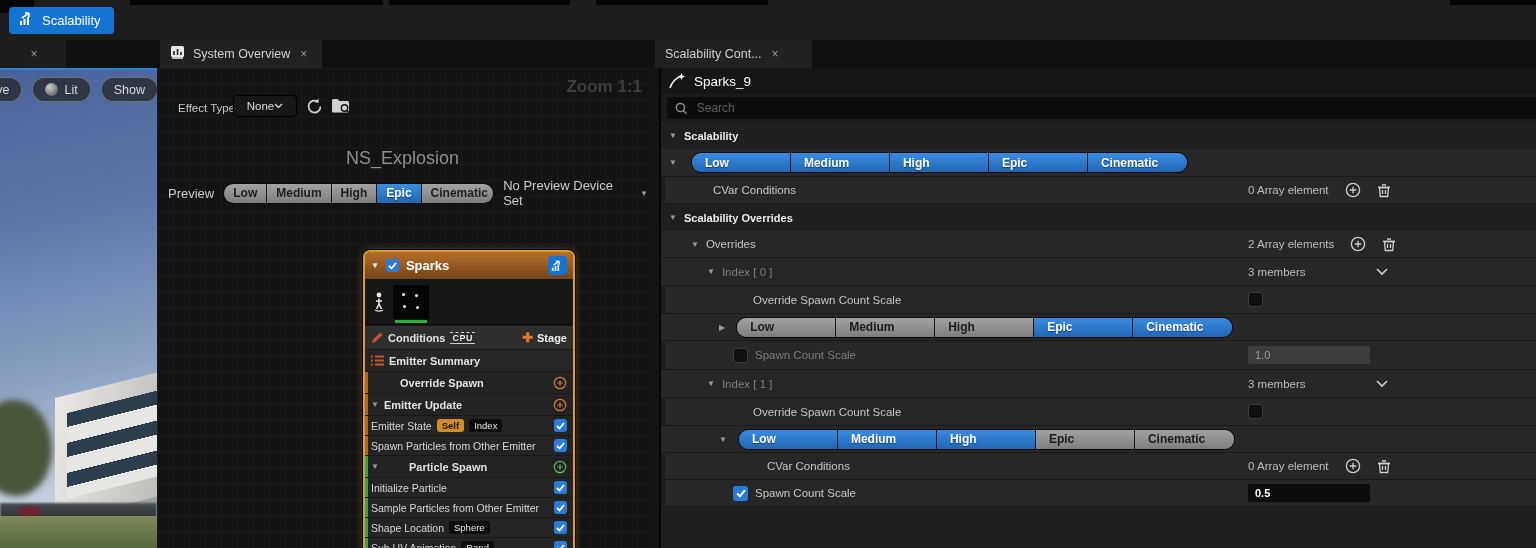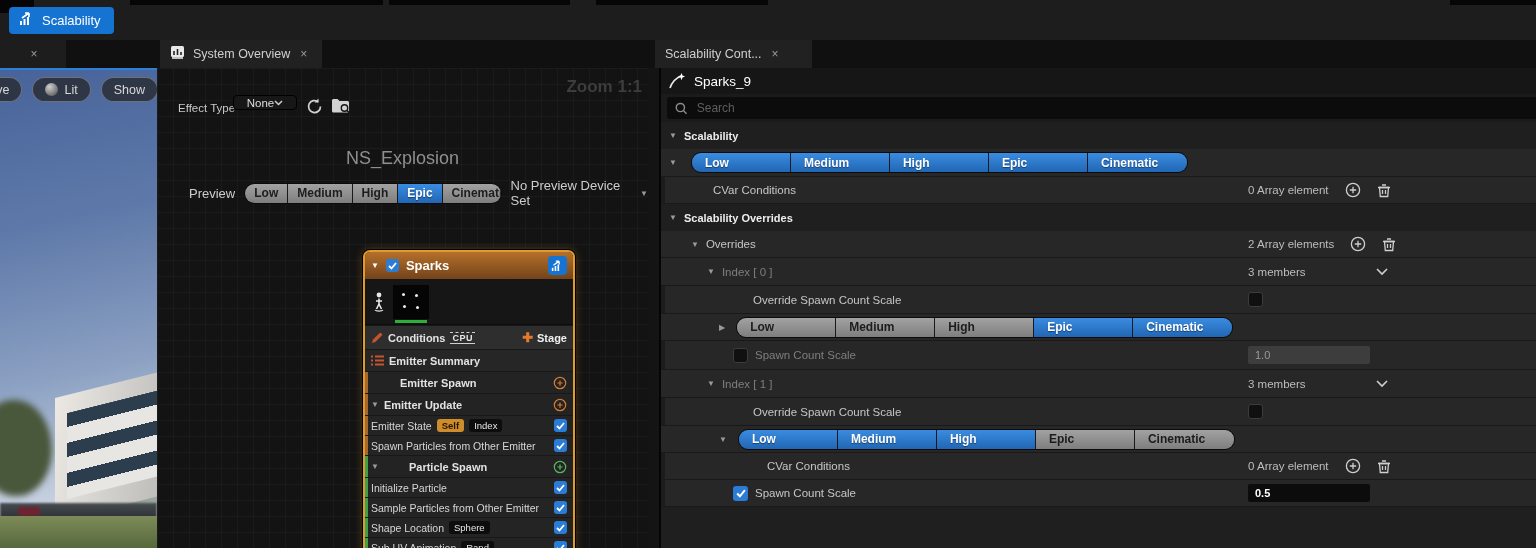--- a/index.html
+++ b/index.html
@@ -35,28 +35,28 @@
   .vbtn{height:25px;border-radius:13px;background:rgba(40,44,50,0.82);border:1px solid rgba(140,145,150,0.65);
     color:#d8d8d8;font-size:12.5px;display:flex;align-items:center;padding:0 12px;gap:6px;cursor:pointer;}
   .lit-sph{width:13px;height:13px;border-radius:50%;background:radial-gradient(circle at 35% 30%,#cfcfcf,#6f6f6f 70%);}
 
   
   .graph{position:absolute;left:157px;top:68px;width:491px;height:480px;overflow:hidden;background:#131313;
     background-image:linear-gradient(#1b1b1b 1px,transparent 1px),linear-gradient(90deg,#1b1b1b 1px,transparent 1px),
       linear-gradient(#202020 1px,transparent 1px),linear-gradient(90deg,#202020 1px,transparent 1px);
     background-size:16px 16px,16px 16px,128px 128px,128px 128px;}
   .fx-label{position:absolute;left:21px;top:34px;color:#c9c9c9;font-size:11.5px;}
-  .fx-dd{position:absolute;left:76px;top:27px;width:64px;height:15px;background:#171717;border:1px solid #000;
+  .fx-dd{position:absolute;left:76px;top:27px;width:64px;height:22px;background:#171717;border:1px solid #000;
     border-radius:4px;color:#dcdcdc;font-size:11.5px;display:flex;align-items:center;justify-content:center;gap:0;cursor:pointer;}
   .fx-ico{position:absolute;top:29px;color:#d2d2d2;cursor:pointer;}
   .info{position:absolute;left:232px;top:9px;width:260px;color:#c6c6c6;font-size:12.5px;line-height:15.5px;}
   .zoomlbl{position:absolute;right:6px;top:9px;color:#3d3d3d;font-size:17px;font-weight:bold;}
   .gtitle{position:absolute;left:0;top:80px;width:100%;text-align:center;color:#8f8f8f;font-size:18px;}
   .prevrow{position:absolute;left:11px;top:110px;display:flex;align-items:center;gap:9px;}
-  .prevlbl{color:#cdcdcd;font-size:13px;margin-left:21px;}
+  .prevlbl{color:#cdcdcd;font-size:13px;}
   .pseg{display:flex;border-radius:11px;overflow:hidden;border:1px solid #0b0b0b;height:21px;}
   .pseg .sb{display:flex;align-items:center;padding:0 9px;font-size:12px;font-weight:bold;cursor:pointer;border-right:1px solid #17191c;}
   .pseg .sb:last-child{border-right:none;}
   .sb.off{background:linear-gradient(#a2a2a2,#7e7e7e);color:#1d1d1d;}
   .sb.on{background:linear-gradient(#3a8ce0,#2166b4);color:#fff;text-shadow:0 1px 1px rgba(0,0,0,.45);}
   .devset{color:#cdcdcd;font-size:13px;display:flex;align-items:center;gap:6px;cursor:pointer;}
   .tri{color:#9a9a9a;font-size:8px;}
 
   
   .node{position:absolute;left:206px;top:182px;width:212px;border:2px solid #e09b2d;border-radius:7px 7px 0 0;
@@ -270,21 +270,21 @@
     </div>
     <div class="nrow r-sum">
       <svg width="13" height="11" viewBox="0 0 13 11">
           <path d="M0 1.5h2M0 5.5h2M0 9.5h2" stroke="#c4542e" stroke-width="1.8"></path>
           <path d="M4 1.5h9M4 5.5h9M4 9.5h9" stroke="#c4542e" stroke-width="1.8"></path>
         </svg>
       <span class="ntext" style="font-weight:bold;">Emitter Summary</span>
     </div>
     <div class="nrow r-stage strip-e">
       <span style="width:24px;"></span>
-      <span class="ntext" style="font-weight:bold;">Emitter Spawn</span>
+      <span class="ntext" style="font-weight:bold;">Override Spawn</span>
       <span class="flexfill"></span>
       <svg class="icirc oplus" width="14" height="14" viewBox="0 0 16 16">
           <circle cx="8" cy="8" r="6.5" stroke="#d27b35" fill="none" stroke-width="1.4"></circle>
           <path d="M8 5v6M5 8h6" stroke="#d27b35" stroke-width="1.4"></path>
         </svg>
     </div>
     <div class="nrow r-stage strip-e">
       <span class="tri">▼</span>
       <span class="ntext" style="font-weight:bold;">Emitter Update</span>
       <span class="flexfill"></span>

